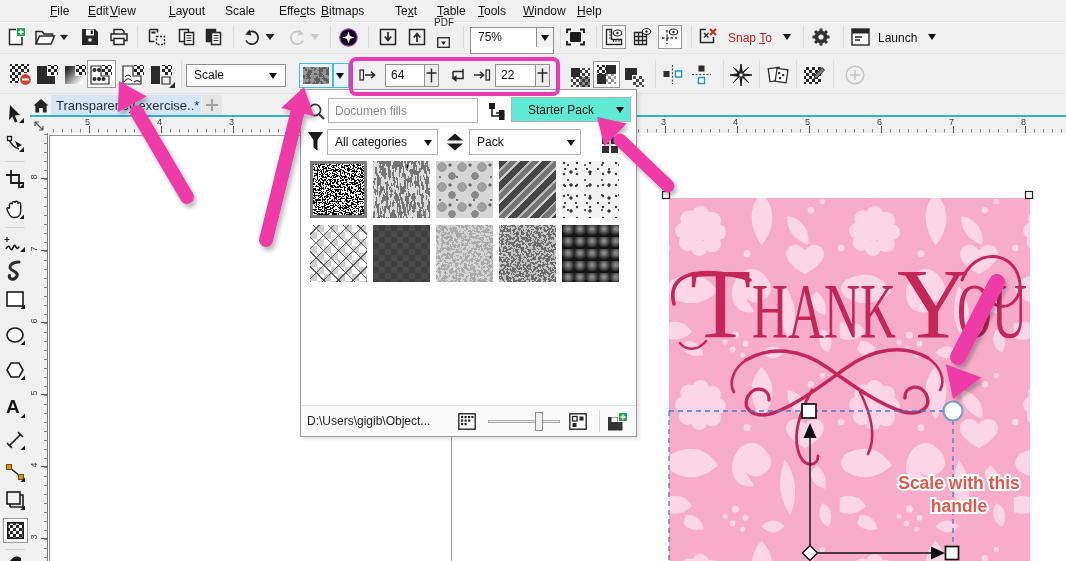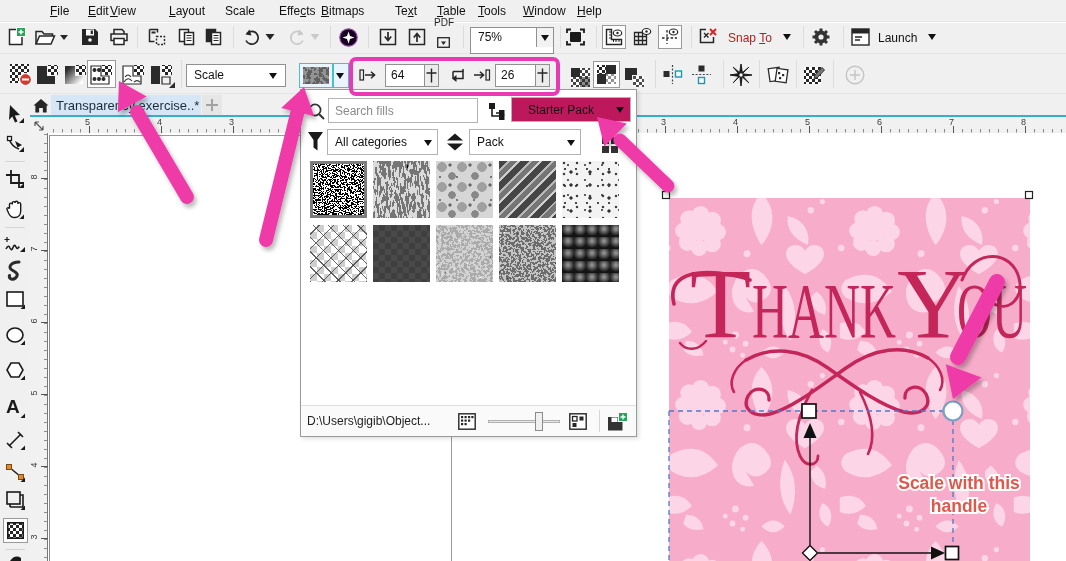--- a/index.html
+++ b/index.html
@@ -338,21 +338,21 @@
 <svg class="ic" style="left:449px;top:68px" width="18" height="15" viewBox="0 0 18 15">
  <path d="M4 3.5 H14 V10.5 H6" fill="none" stroke="#262626" stroke-width="1.5"></path>
  <path d="M4 3.5 V10.5 M14 3.5 V1" stroke="#262626" stroke-width="1.5"></path>
  <path d="M7.5 7 L3 10.5 L7.5 14 Z" fill="#262626"></path>
 </svg>
 <svg class="ic" style="left:473px;top:69px" width="18" height="12" viewBox="0 0 18 12">
  <path d="M1 6 h9 M7 2.8 L10.6 6 L7 9.2" fill="none" stroke="#262626" stroke-width="1.5"></path>
  <rect x="13" y="1" width="3.5" height="10" fill="none" stroke="#262626" stroke-width="1.2"></rect>
 </svg>
 <div class="abs" style="left:495px;top:64px;width:55px;height:23px;background:#fff;border:1px solid #909090"></div>
-<div class="abs" style="left:501px;top:68px;font-size:12px;color:#111">26</div>
+<div class="abs" style="left:501px;top:68px;font-size:12px;color:#111">22</div>
 <div class="abs" style="left:535px;top:64px;width:15px;height:23px;background:#ececec;border:1px solid #909090"></div>
 <svg class="ic" style="left:537px;top:68px" width="11" height="15" viewBox="0 0 11 15">
         <path d="M5.5 0.5 V14.5 M0.5 5 H10.5" stroke="#262626" stroke-width="1.4"></path>
       </svg>
 
 <svg class="ic" style="left:570px;top:67px" width="21" height="21" viewBox="0 0 21 21">
  <rect x="1" y="1" width="19" height="19" fill="url(#chk6)" opacity="0.85"></rect>
  <rect x="1" y="1" width="9" height="9" fill="#2b2b2b"></rect>
         <rect x="10" y="10" width="10" height="10" fill="#2b2b2b" opacity="0.55"></rect>
 </svg>
@@ -671,28 +671,28 @@
 </svg>
 </div>
 
 <div id="panel">
 <div class="abs" style="left:300px;top:89px;width:337px;height:348px;background:#fff;border:1px solid #999;box-shadow:2px 2px 4px rgba(0,0,0,0.12);"></div>
 
 <svg class="ic" style="left:307px;top:102px" width="19" height="19" viewBox="0 0 19 19">
  <circle cx="8" cy="8" r="5.6" fill="none" stroke="#333" stroke-width="1.7"></circle>
  <path d="M12.2 12.2 L17 17" stroke="#333" stroke-width="2"></path>
 </svg>
-<div class="abs" style="left:328px;top:98px;width:150px;height:25px;background:#fff;border:1px solid #b3b3b3;font-size:12px;color:#8a8a8a;padding:5px 0 0 6px;">Search fills</div>
+<div class="abs" style="left:328px;top:98px;width:150px;height:25px;background:#fff;border:1px solid #b3b3b3;font-size:12px;color:#8a8a8a;padding:5px 0 0 6px;">Documen fills</div>
 <svg class="ic" style="left:488px;top:102px" width="19" height="18" viewBox="0 0 19 18">
  <rect x="1" y="1" width="6" height="6" fill="#1a1a1a"></rect>
  <path d="M4 7 V14 H11 M8 11 H11" stroke="#1a1a1a" stroke-width="1.6" fill="none"></path>
  <rect x="11" y="8" width="5.5" height="5.5" fill="#1a1a1a"></rect>
  <rect x="11" y="12.5" width="5.5" height="5.5" fill="#1a1a1a"></rect>
 </svg>
-<div class="abs" style="left:511px;top:97px;width:120px;height:25px;background:#be185d;border:1px solid #b3b3b3;font-size:12px;color:#111;padding:5px 0 0 16px;">Starter Pack</div>
+<div class="abs" style="left:511px;top:97px;width:120px;height:25px;background:#5eead4;border:1px solid #b3b3b3;font-size:12px;color:#111;padding:5px 0 0 16px;">Starter Pack</div>
 <div class="carr" style="left:616px;top:107px"></div>
 
 <svg class="ic" style="left:307px;top:131px" width="17" height="21" viewBox="0 0 17 21">
  <path d="M1 1 H16 L10.5 9 V19.5 L6.5 16.5 V9 Z" fill="#1a1a1a"></path>
 </svg>
 <div class="abs" style="left:327px;top:129px;width:111px;height:26px;background:#fff;border:1px solid #b3b3b3;font-size:12px;color:#111;padding:5px 0 0 7px;">All categories</div>
 <div class="carr" style="left:424px;top:140px"></div>
 <svg class="ic" style="left:445px;top:133px" width="20" height="18" viewBox="0 0 20 18">
  <path d="M10 0.5 L18 7.5 H2 Z" fill="#1a1a1a"></path>
  <path d="M10 17.5 L2 10.5 H18 Z" fill="#1a1a1a"></path>

